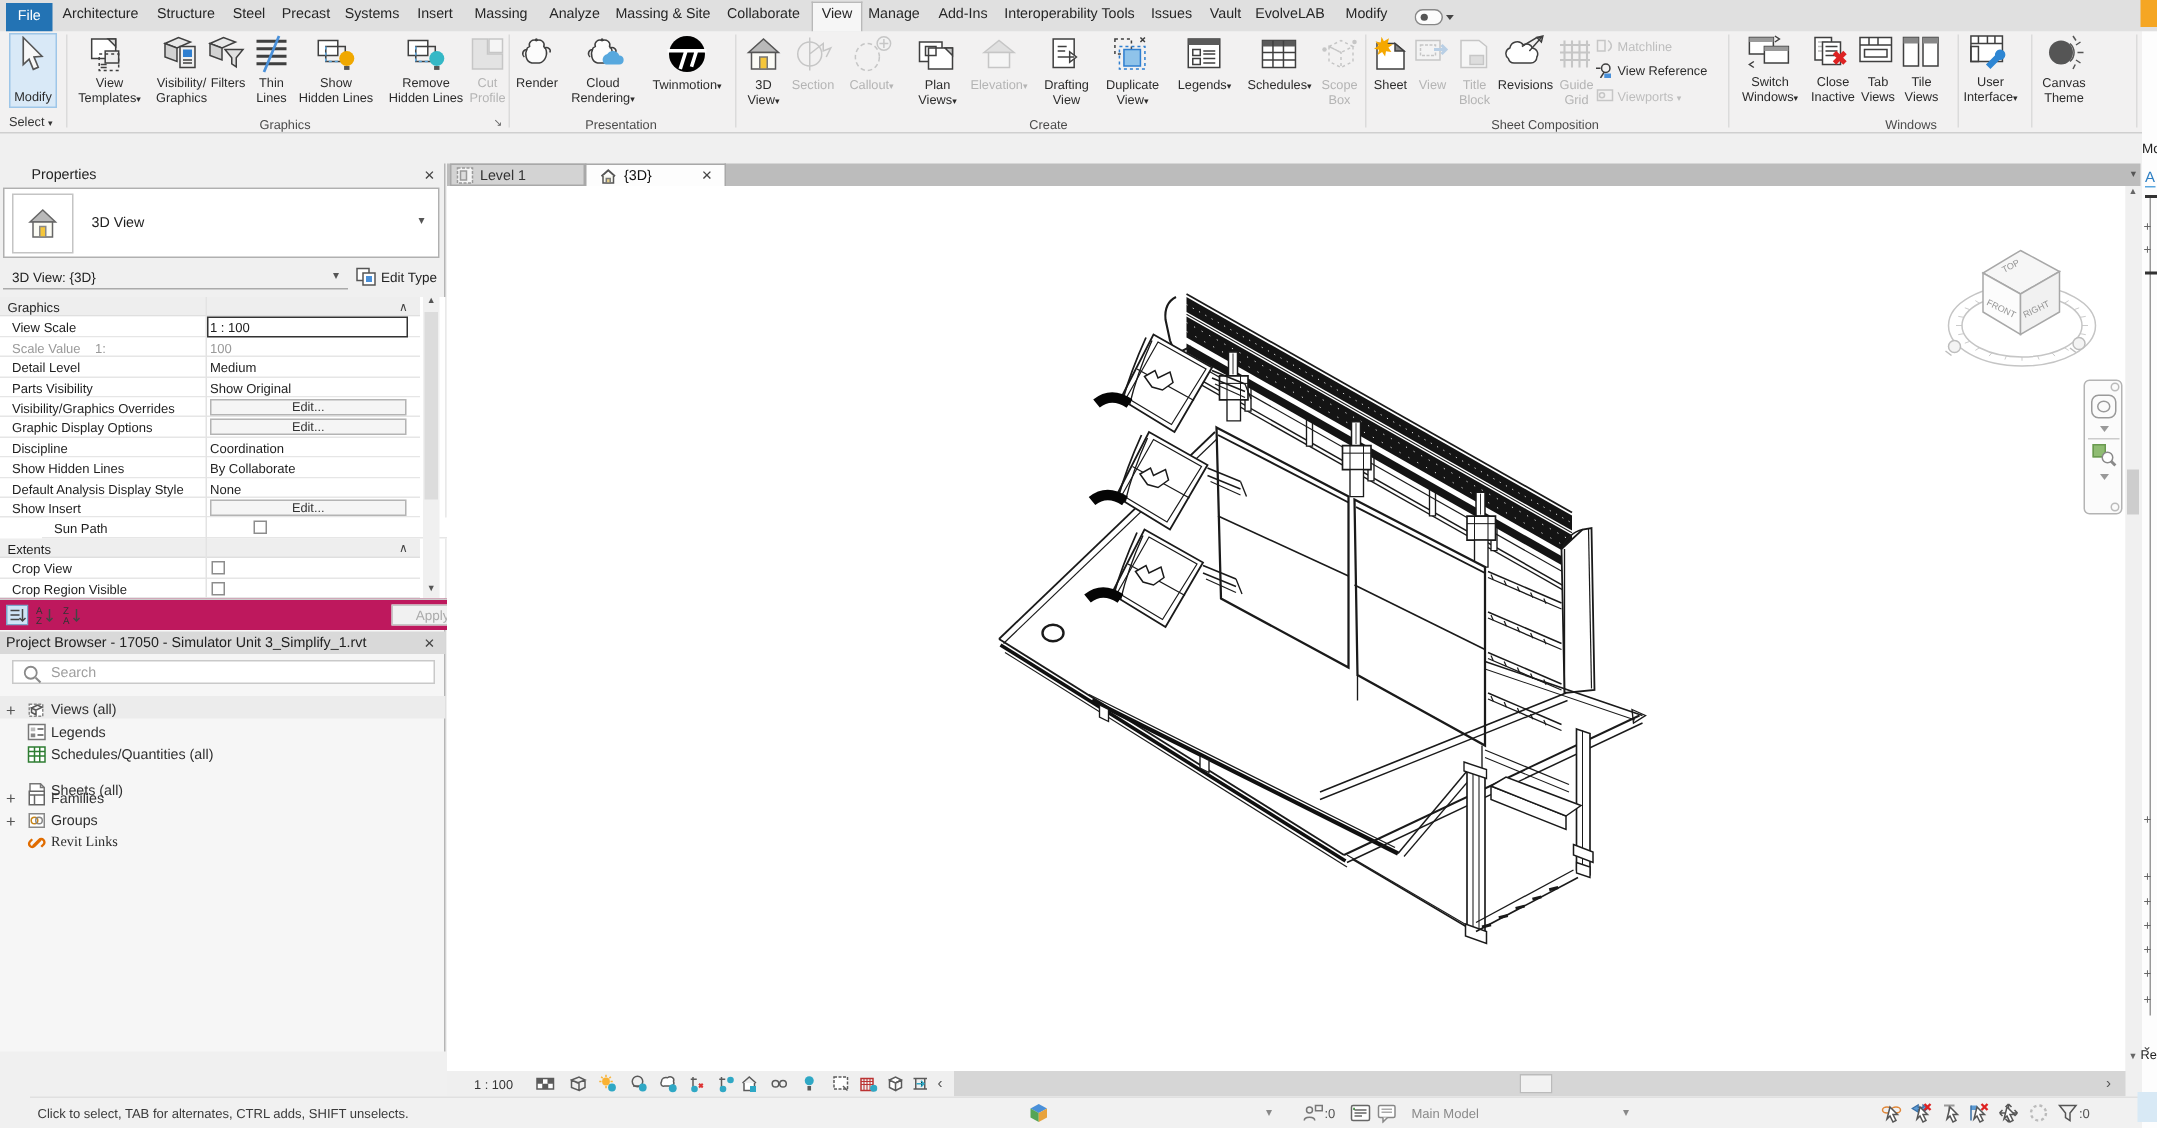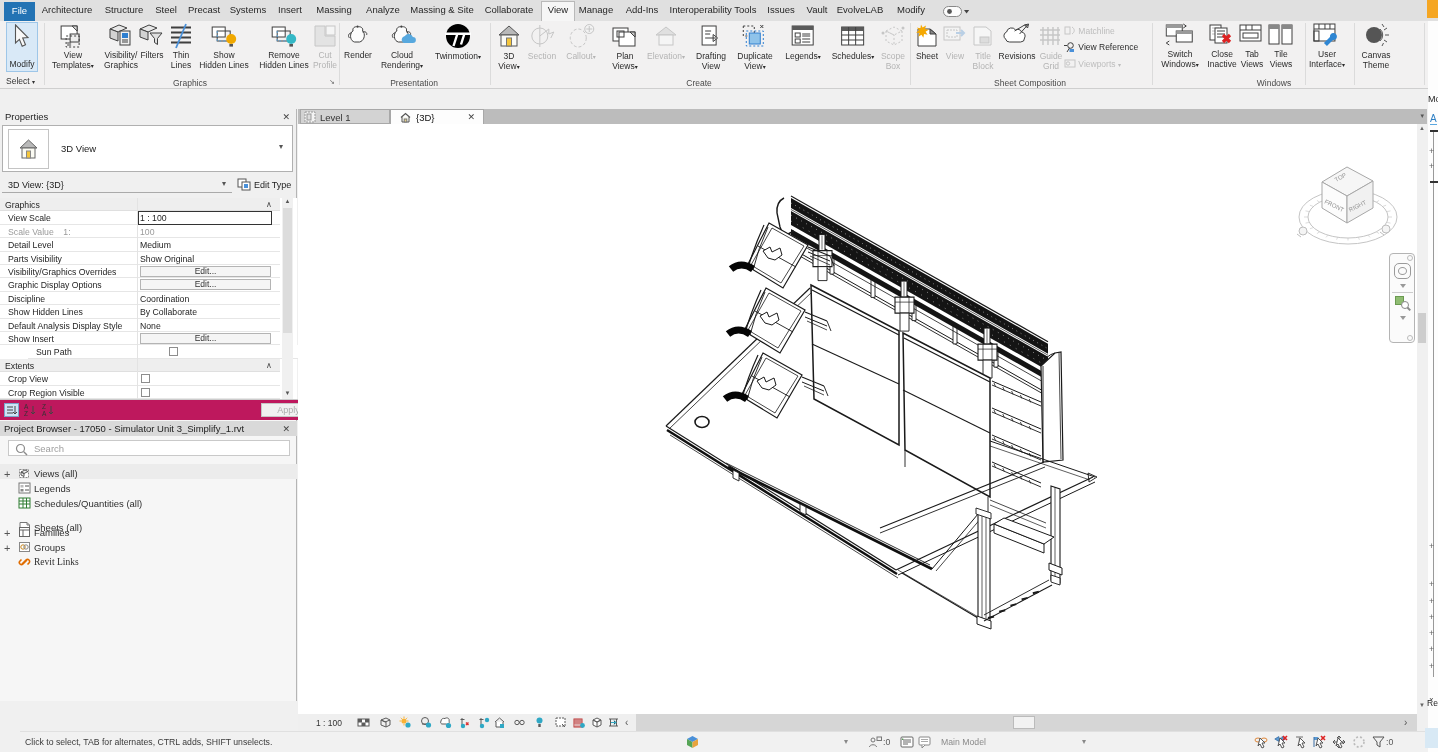--- a/index.html
+++ b/index.html
@@ -12,21 +12,21 @@
 .rsep { position:absolute; top:2px; width:1px; height:62px; background:#dbdbdb; }
 .rbtn { position:absolute; top:2px; text-align:center; font-size:8.5px; color:#2b2b2b; transform:translateX(-50%); }
 .rbtn .cap { line-height:9.5px; margin-top:2px; white-space:nowrap; }
 .rbtn.dis { color:#b4b4b4; }
 .ricon { display:block; margin:0 auto; }
 .grplabel { position:absolute; top:57px; font-size:8.5px; color:#4a4a4a; transform:translateX(-50%); white-space:nowrap; }
 .srow { position:absolute; font-size:8.5px; color:#2b2b2b; white-space:nowrap; }
 .srow.dis { color:#bdbdbd; }
 #substrip { position:absolute; left:0; top:90px; width:1438px; height:19px; background:#f0f0f0; }
 #props { position:absolute; left:0; top:109px; width:297px; height:311px; background:#f0f0f0; border-right:1px solid #b5b5b5; font-size:9px; }
-#propstitle { position:absolute; left:0; top:0; width:297px; height:15px; font-size:9.5px; color:#222; padding-left:5px; line-height:15px; }
+#propstitle { position:absolute; left:0; top:0; width:297px; height:15px; font-size:9.5px; color:#222; padding-left:21px; line-height:15px; }
 #typesel { position:absolute; left:2px; top:16px; width:291px; height:47px; background:#fff; border:1px solid #b0b0b0; }
 #typebox { position:absolute; left:5px; top:3px; width:41px; height:40px; border:1px solid #c4c4c4; background:#fff; }
 #edittyperow { position:absolute; left:0; top:65px; width:297px; height:22px; font-size:9px; color:#222; }
 #grid { position:absolute; left:0; top:89px; width:297px; height:201px; background:#fff; font-size:8.7px; color:#1e1e1e; }
 .prow { position:absolute; left:0; width:280px; height:13.4px; border-bottom:1px solid #e6e6e6; background:#fff; }
 .prow .nm { position:absolute; left:8px; top:1px; line-height:12px; white-space:nowrap; }
 .prow .vl { position:absolute; left:140px; top:1px; line-height:12px; white-space:nowrap; }
 .prow.hdr { background:#eeeeee; border-bottom:1px solid #dfdfdf; }
 .prow.hdr .nm { left:5px; }
 .editbtn { position:absolute; left:140px; top:1px; width:131px; height:11px; background:#f5f5f5; border:1px solid #b4b4b4; font-size:8.5px; text-align:center; line-height:9px; color:#333; }

